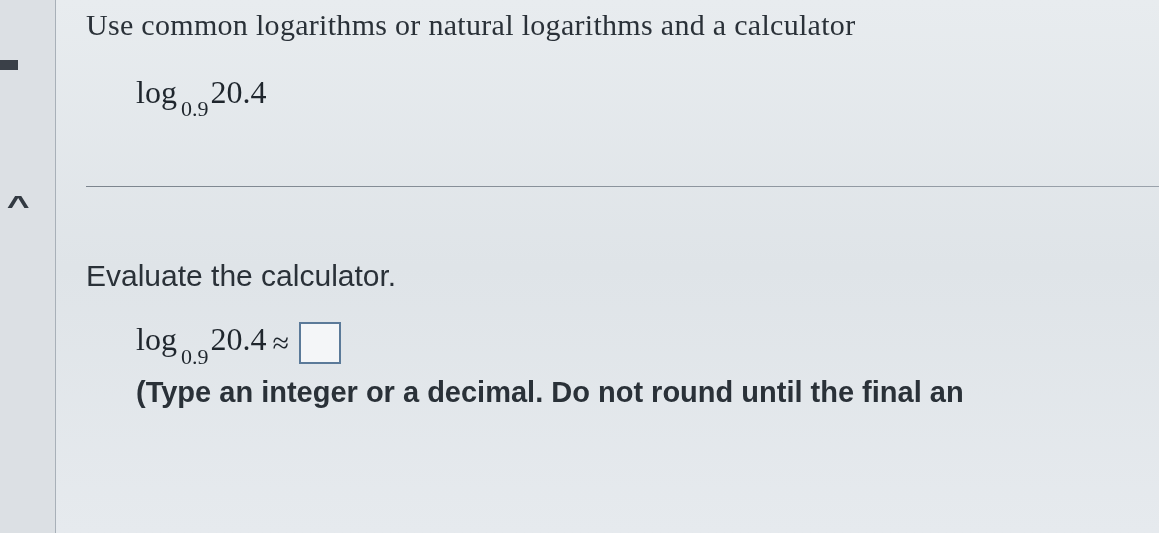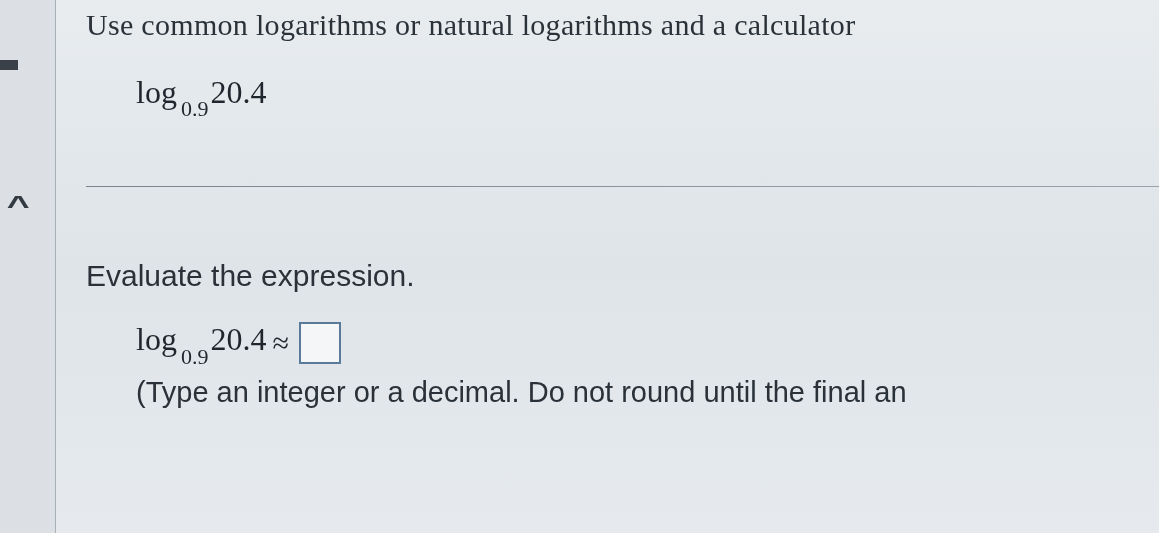--- a/index.html
+++ b/index.html
@@ -119,40 +119,41 @@
       height: 42px;
       border: 2px solid #5b7a99;
       background: #f4f6f8;
       display: inline-block;
     }
     .hint {
       margin-top: 12px;
       margin-left: 50px;
       font-size: 29px;
       color: #2a3138;
+      font-weight: bold;
     }
   </style>
 </head>
 <body>
 
 <div class="left-gutter">
   <div class="left-mark"></div>
   <div class="caret-icon">^</div>
 </div>
 
 <div class="content">
   <div class="instruction">Use common logarithms or natural logarithms and a calculator</div>
 
   <div class="expression">
     <span class="log">log</span><span class="sub">0.9</span><span>20.4</span>
   </div>
 
   <div class="divider"></div>
 
-  <div class="evaluate-label">Evaluate the expression.</div>
+  <div class="evaluate-label">Evaluate the calculator.</div>
 
   <div class="result-row">
     <span class="result-expression">
       <span class="log">log</span><span class="sub">0.9</span><span>20.4</span>
     </span>
     <span class="approx">≈</span>
     <span class="answer-box"></span>
   </div>
 
   <div class="hint">(Type an integer or a decimal. Do not round until the final an</div>

